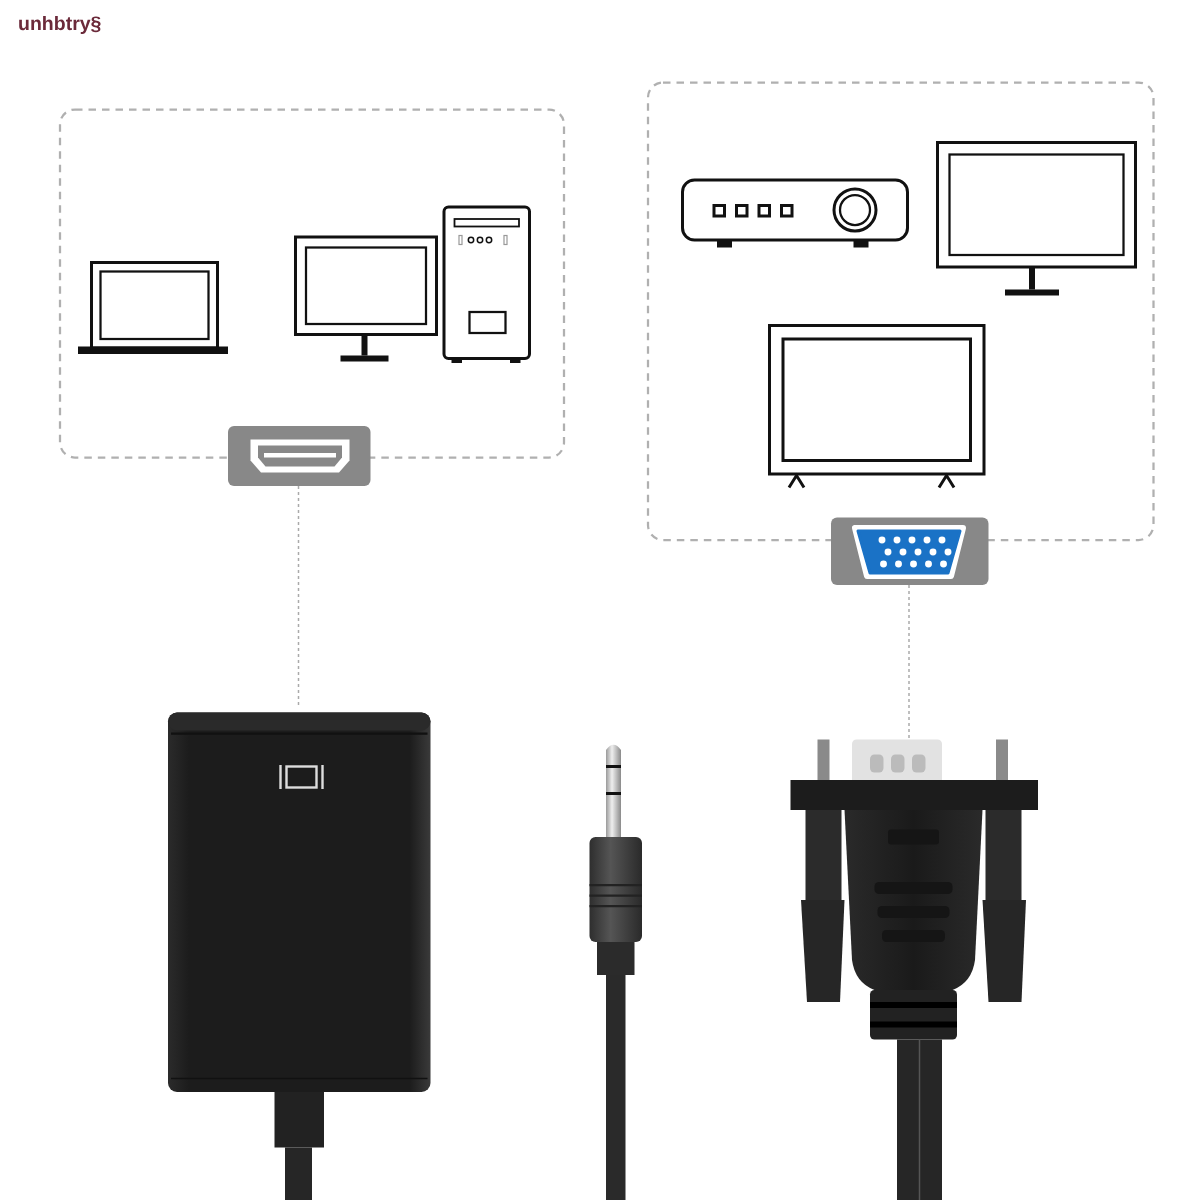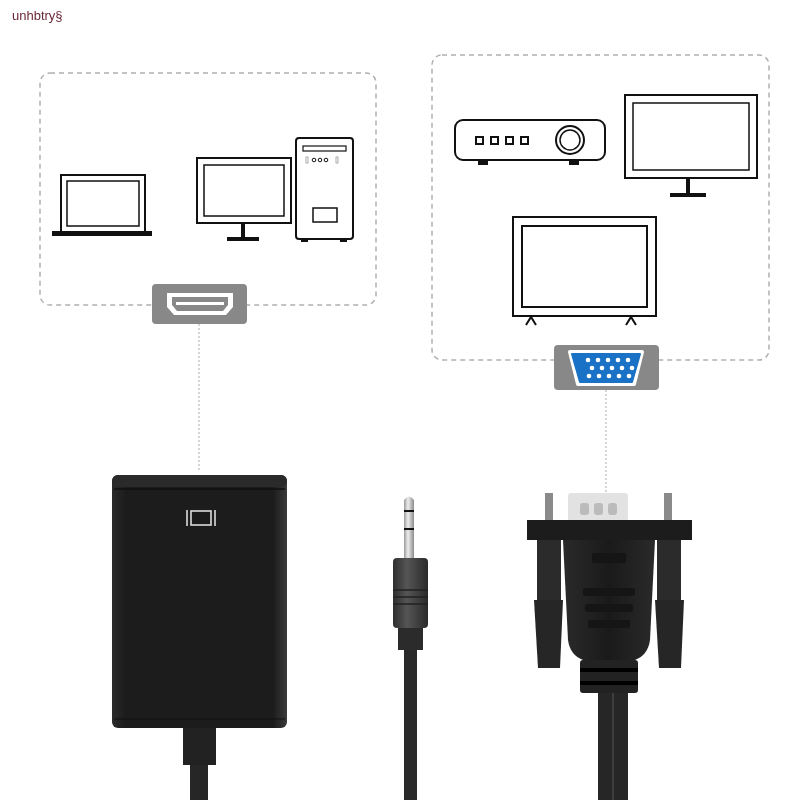--- a/index.html
+++ b/index.html
@@ -1,17 +1,17 @@
 <!DOCTYPE html>
 <html><head>
 <meta charset="utf-8">
 <style>
   html, body { margin: 0; padding: 0; background: #ffffff; }
   body { width: 800px; height: 800px; position: relative; overflow: hidden; font-family: "Liberation Sans", sans-serif; }
-  .watermark { position: absolute; left: 12px; top: 8px; font-size: 13px; font-weight: normal; color: #6b2a3a; font-family: "Liberation Sans", sans-serif; }
+  .watermark { position: absolute; left: 12px; top: 8px; font-size: 13px; font-weight: bold; color: #6b2a3a; font-family: "Liberation Sans", sans-serif; }
   svg.scene { position: absolute; left: 0; top: 0; }
 </style>
 </head>
 <body>
 
 <div class="watermark">unhbtry§</div>
 
 <svg class="scene" width="800" height="800" viewBox="0 0 800 800">
   <defs>
     <linearGradient id="boxGrad" x1="0" x2="1" y1="0" y2="0">

